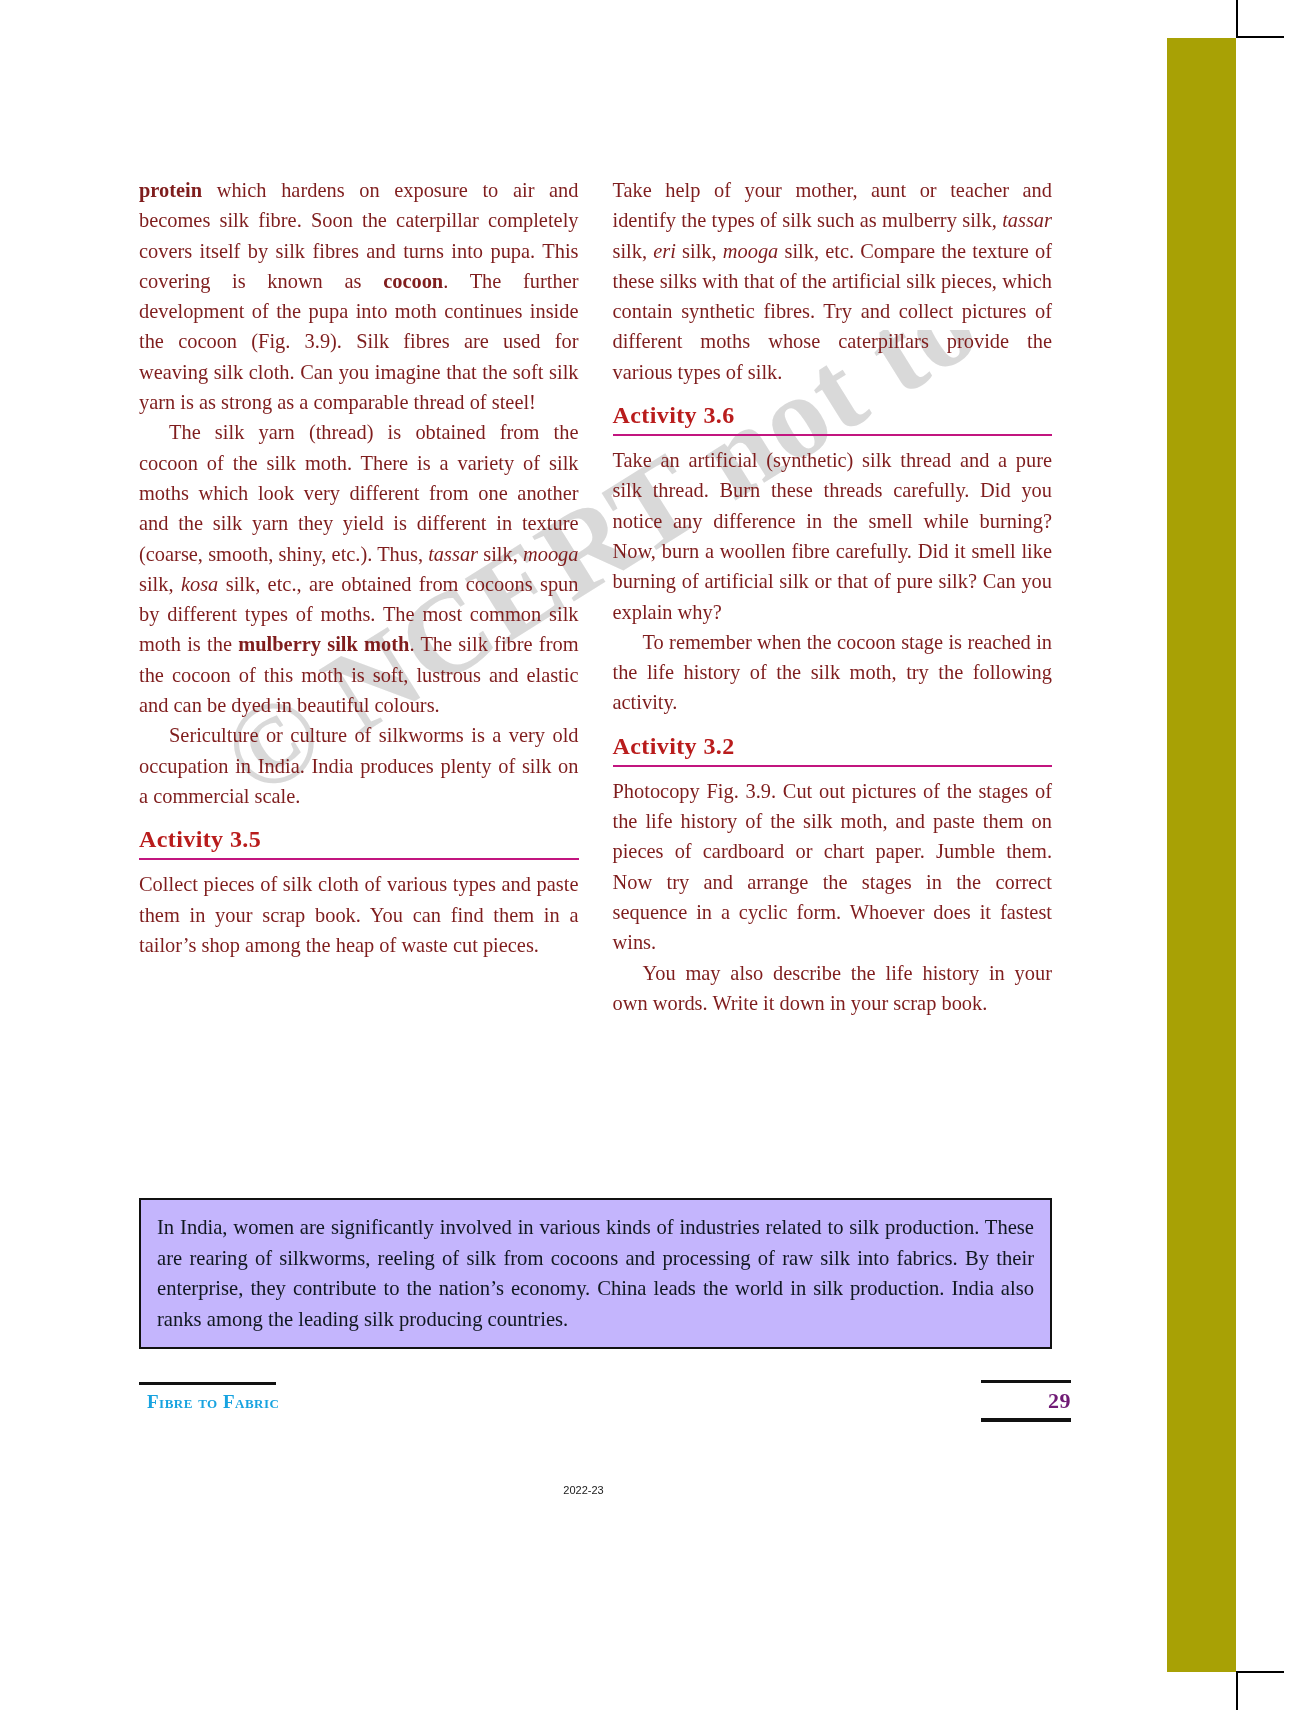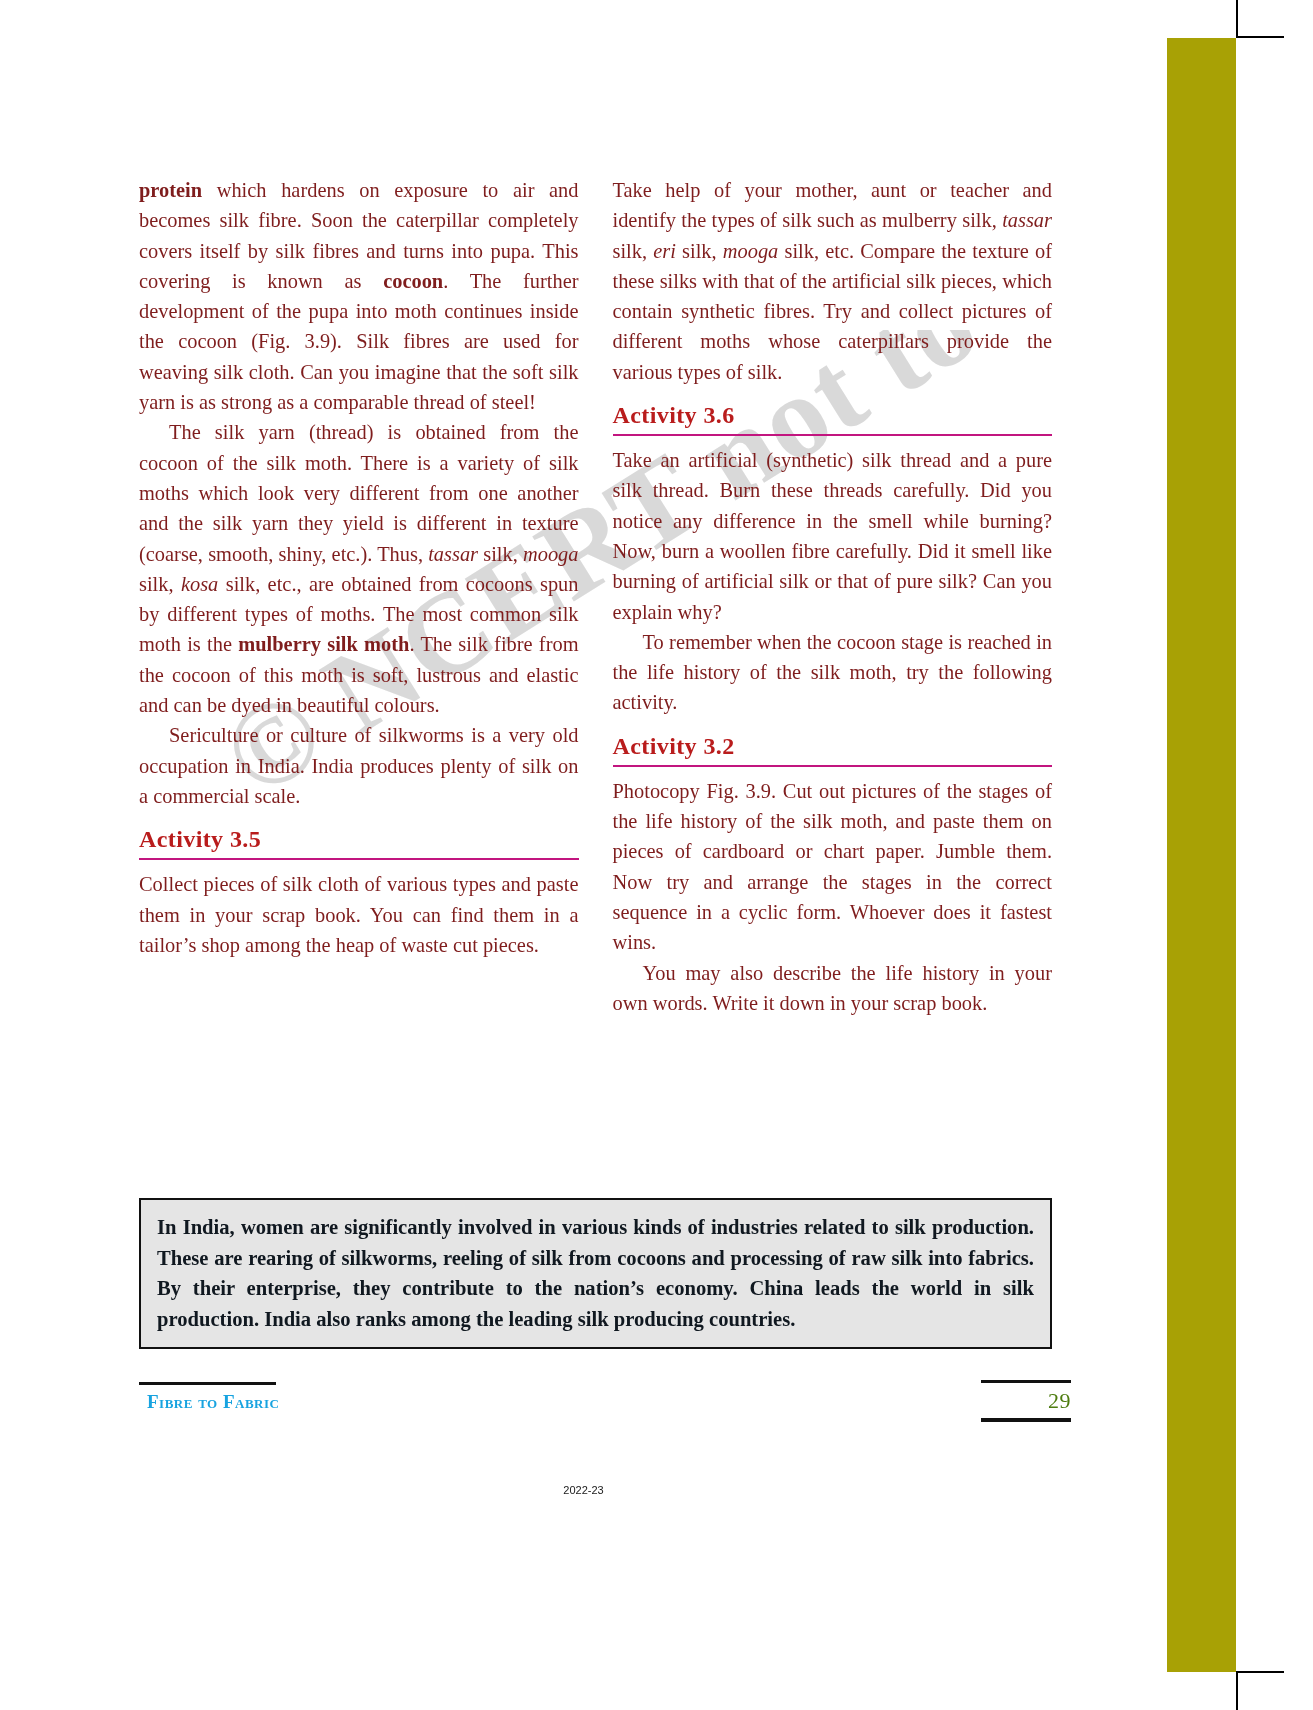--- a/index.html
+++ b/index.html
@@ -155,22 +155,22 @@
     height: 3px;
     background: #111;
   }
   .pagenum {
     position: absolute;
     left: 981px;
     top: 1388px;
     width: 90px;
     text-align: right;
     font-size: 22px;
-    font-weight: normal;
-    color: #4d7c0f;
+    font-weight: bold;
+    color: #701a75;
     letter-spacing: 0.5px;
   }
   .pagenum-rule-bottom {
     position: absolute;
     left: 981px;
     top: 1418px;
     width: 90px;
     height: 4px;
     background: #111;
   }
@@ -221,21 +221,21 @@
         <p class="body indent">To remember when the cocoon stage is reached in the life history of the silk moth, try the following activity.</p>
 
         <h3 class="activity" style="border-bottom-color: rgb(194, 21, 127);">Activity  3.2</h3>
         <p class="body first">Photocopy Fig. 3.9. Cut out pictures of the stages of the life history of the silk moth, and paste them on pieces of cardboard or chart paper. Jumble them. Now try and arrange the stages in the correct sequence in a cyclic form. Whoever does it fastest wins.</p>
         <p class="body indent">You may also describe the life history in your own words. Write it down in your scrap book.</p>
       </div>
 
     </div>
   </div>
 
-  <div class="info-box" style="background: #e5e5e5; font-weight: bold;">
+  <div class="info-box" style="background: #c4b5fd;">
     <p>In India, women are significantly involved in various kinds of industries related to silk production. These are rearing of silkworms, reeling of silk from cocoons and processing of raw silk into fabrics. By their enterprise, they contribute to the nation’s economy. China leads the world in silk production. India also ranks among the leading silk producing countries.</p>
   </div>
 
   <div class="footer-rule-left"></div>
   <div class="footer-chapter" style="color: rgb(23, 163, 224);">Fibre to Fabric</div>
 
   <div class="pagenum-rule-top"></div>
   <div class="pagenum">29</div>
   <div class="pagenum-rule-bottom"></div>
 

